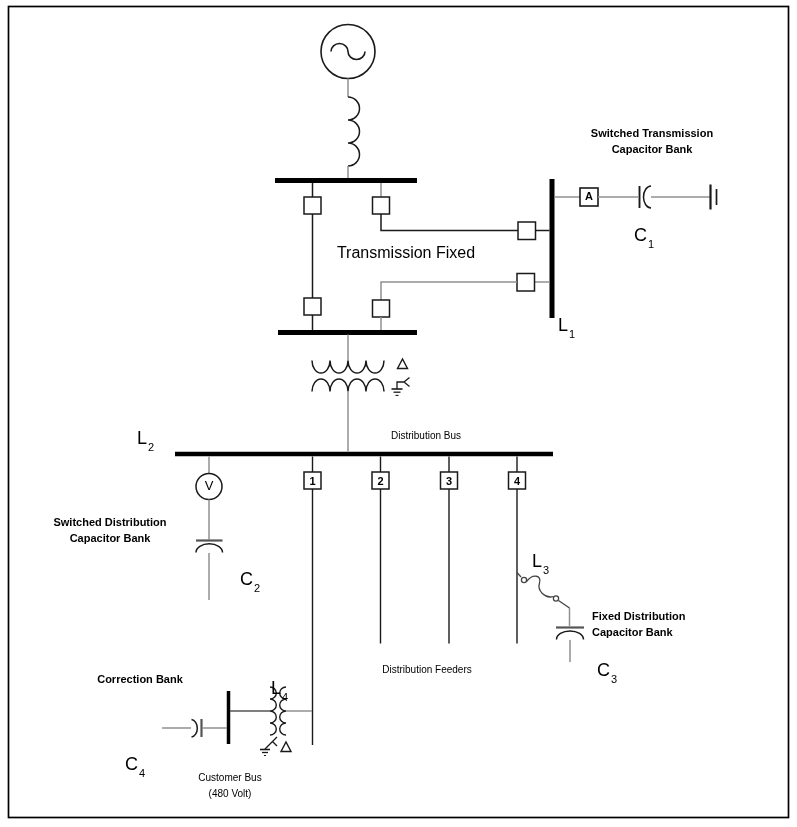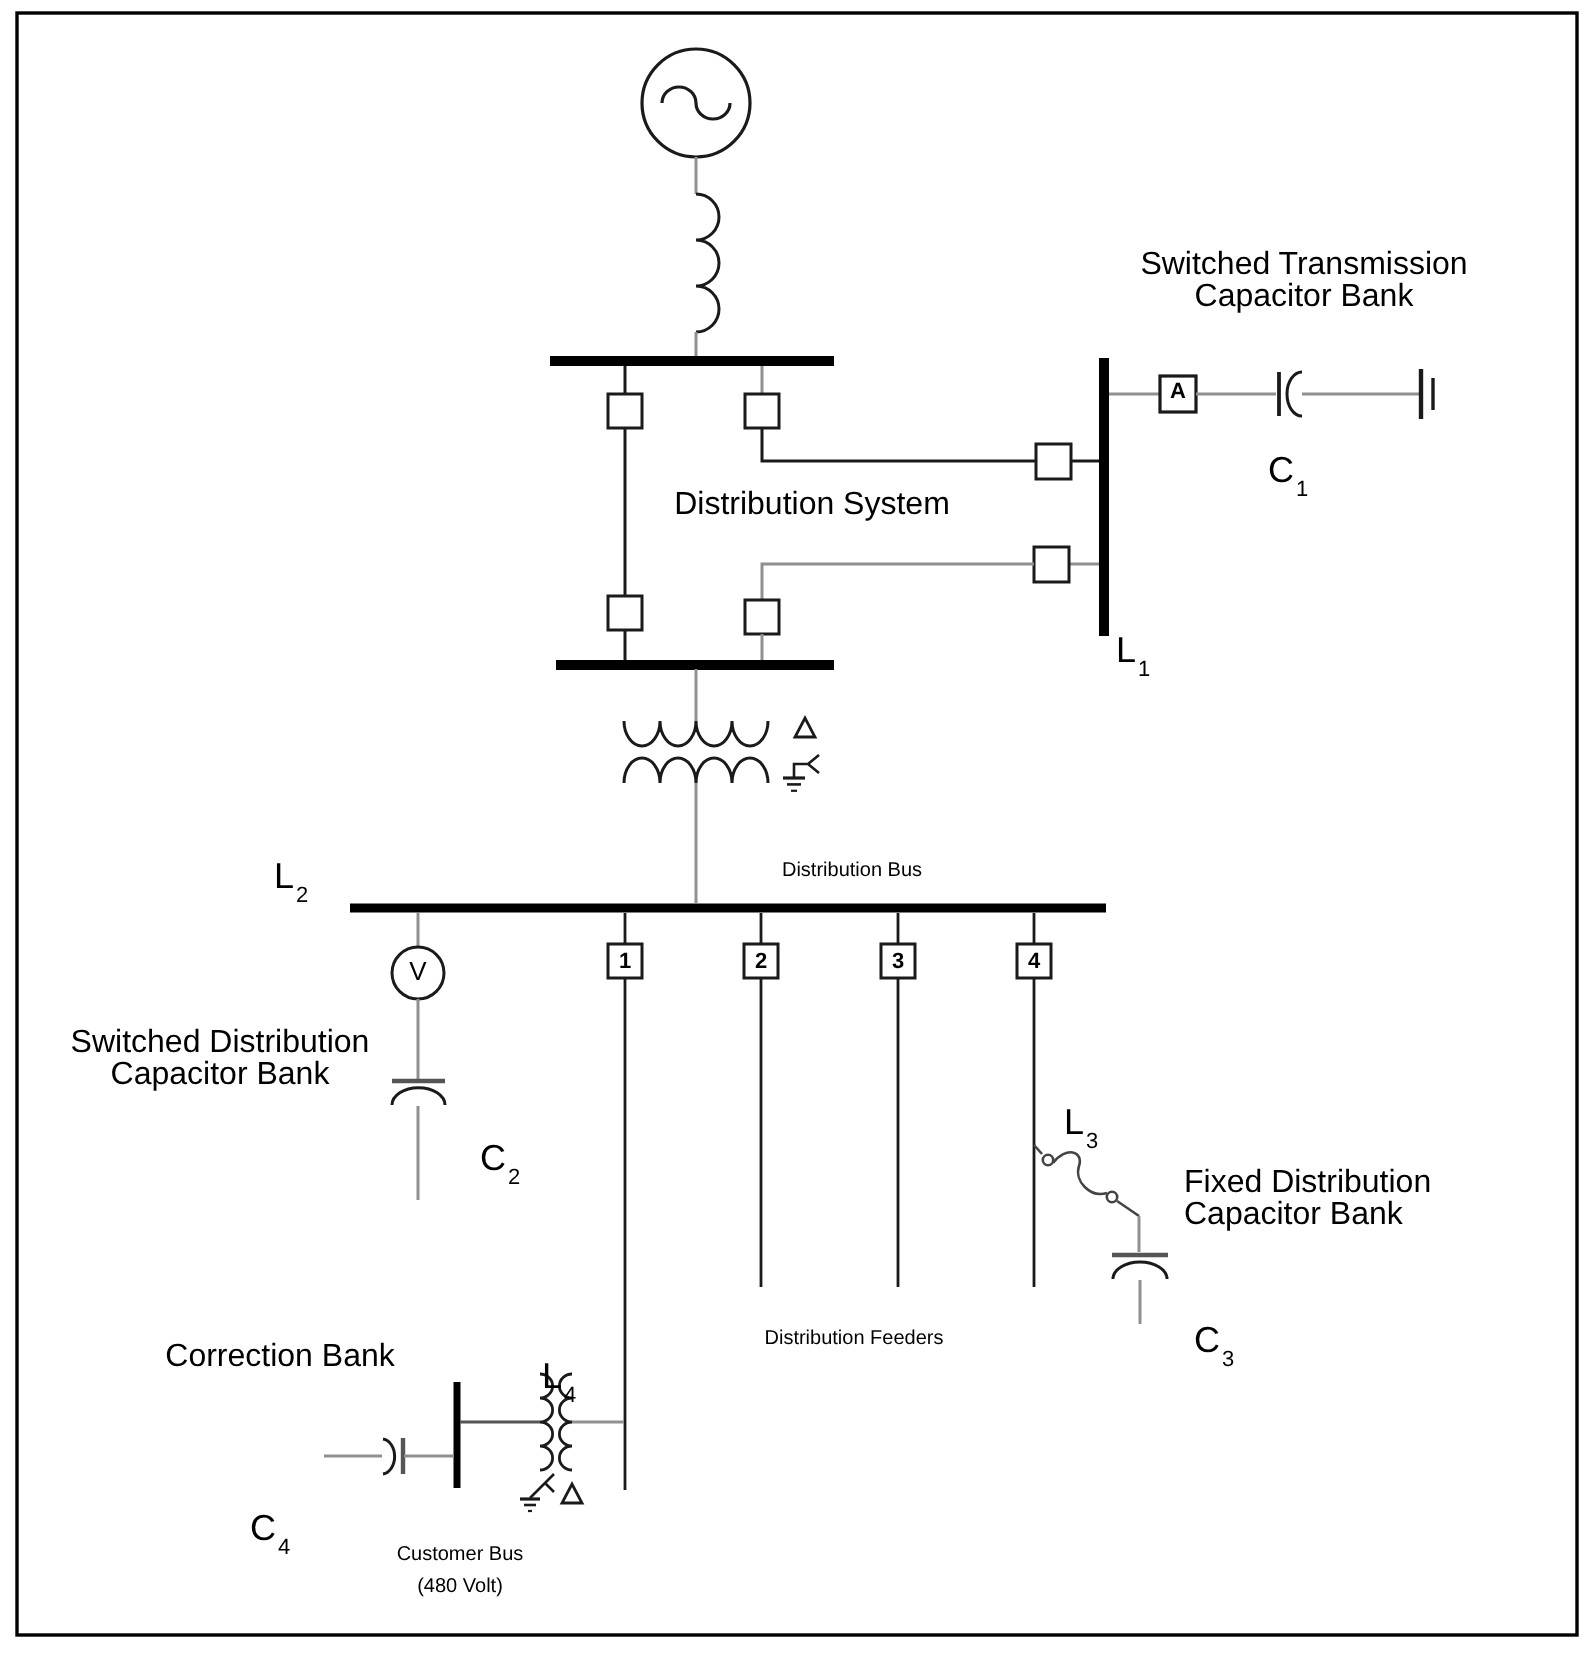--- a/index.html
+++ b/index.html
@@ -1,20 +1,20 @@
 <!DOCTYPE html>
 <html><head>
 <meta charset="utf-8">
 <style>
   html,body{margin:0;padding:0;background:#fff;}
   .stage{position:relative;width:797px;height:827px;background:#ffffff;
          font-family:"Liberation Sans", sans-serif;color:#000;overflow:hidden;}
   .stage svg{position:absolute;left:0;top:0;}
   .lbl{position:absolute;white-space:nowrap;}
-  .bold{font-weight:normal;font-size:16px;line-height:16px;}
+  .bold{font-weight:bold;font-size:11px;line-height:16px;}
   .plain{font-size:10px;line-height:16px;}
   .big{font-size:16px;}
   .center{text-align:center;white-space:normal;}
   .cl{font-size:18px;line-height:18px;}
   .cl sub{font-size:11px;position:relative;bottom:-2px;left:1px;}
   .boxnum{font-weight:bold;font-size:11px;line-height:13px;text-align:center;}
   .meter{font-size:13px;line-height:14px;text-align:center;}
 </style>
 </head>
 <body>
@@ -140,21 +140,21 @@
     <div>Switched Transmission</div>
     <div>Capacitor Bank</div>
   </div>
 
   <div class="lbl boxnum" style="left:580px;top:190px;width:18px;">A</div>
 
   <div class="lbl cl" style="left:634px;top:226px;"><span>C</span><sub>1</sub></div>
 
   <div class="lbl cl" style="left:558px;top:316px;"><span>L</span><sub>1</sub></div>
 
-  <div class="lbl plain big center" style="left:320px;top:245px;width:172px;">Distribution System</div>
+  <div class="lbl plain big center" style="left:320px;top:245px;width:172px;">Transmission Fixed</div>
 
   <div class="lbl cl" style="left:137px;top:429px;"><span>L</span><sub>2</sub></div>
 
   <div class="lbl plain center" style="left:355px;top:428px;width:142px;">Distribution Bus</div>
 
   <div class="lbl meter" style="left:202px;top:479px;width:14px;">V</div>
 
   <div class="lbl boxnum" style="left:304px;top:475px;width:17px;">1</div>
   <div class="lbl boxnum" style="left:372px;top:475px;width:17px;">2</div>
   <div class="lbl boxnum" style="left:440.5px;top:475px;width:17px;">3</div>
@@ -162,21 +162,21 @@
 
   <div class="lbl bold center" style="left:23px;top:514px;width:174px;">
     <div>Switched Distribution</div>
     <div>Capacitor Bank</div>
   </div>
 
   <div class="lbl cl" style="left:240px;top:570px;"><span>C</span><sub>2</sub></div>
 
   <div class="lbl cl" style="left:532px;top:552px;"><span>L</span><sub>3</sub></div>
 
-  <div class="lbl bold" style="left:592px;top:584px;">
+  <div class="lbl bold" style="left:592px;top:608px;">
     <div>Fixed Distribution</div>
     <div>Capacitor Bank</div>
   </div>
 
   <div class="lbl cl" style="left:597px;top:661px;"><span>C</span><sub>3</sub></div>
 
   <div class="lbl plain center" style="left:358px;top:662px;width:138px;">Distribution Feeders</div>
 
   <div class="lbl bold center" style="left:52px;top:671px;width:176px;">
     <div>Correction Bank</div>

